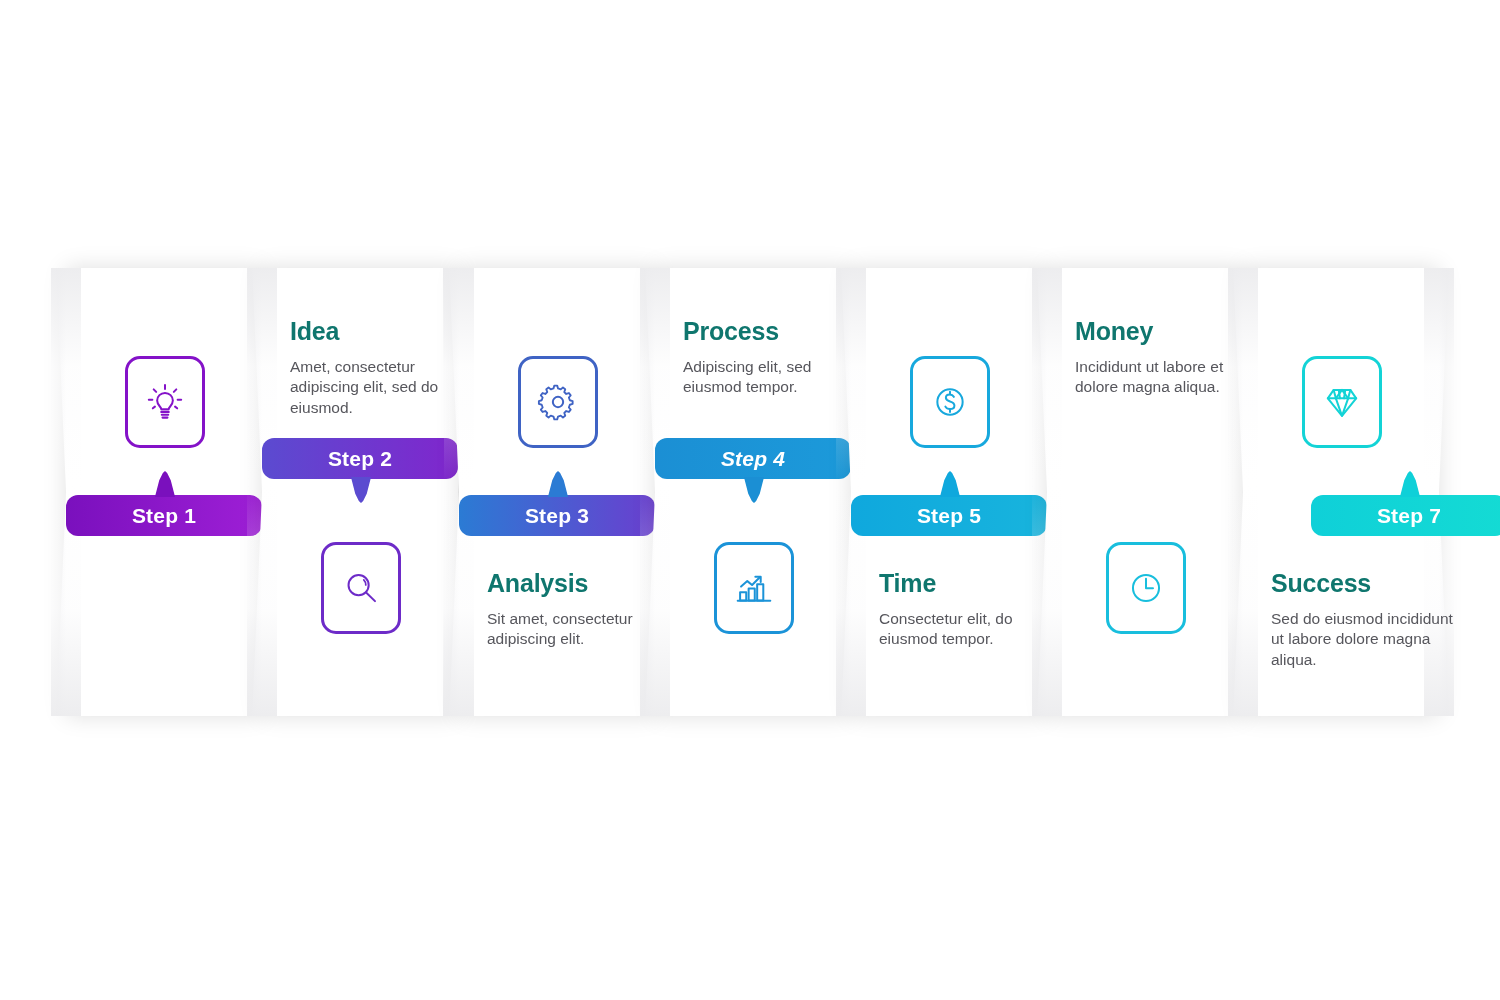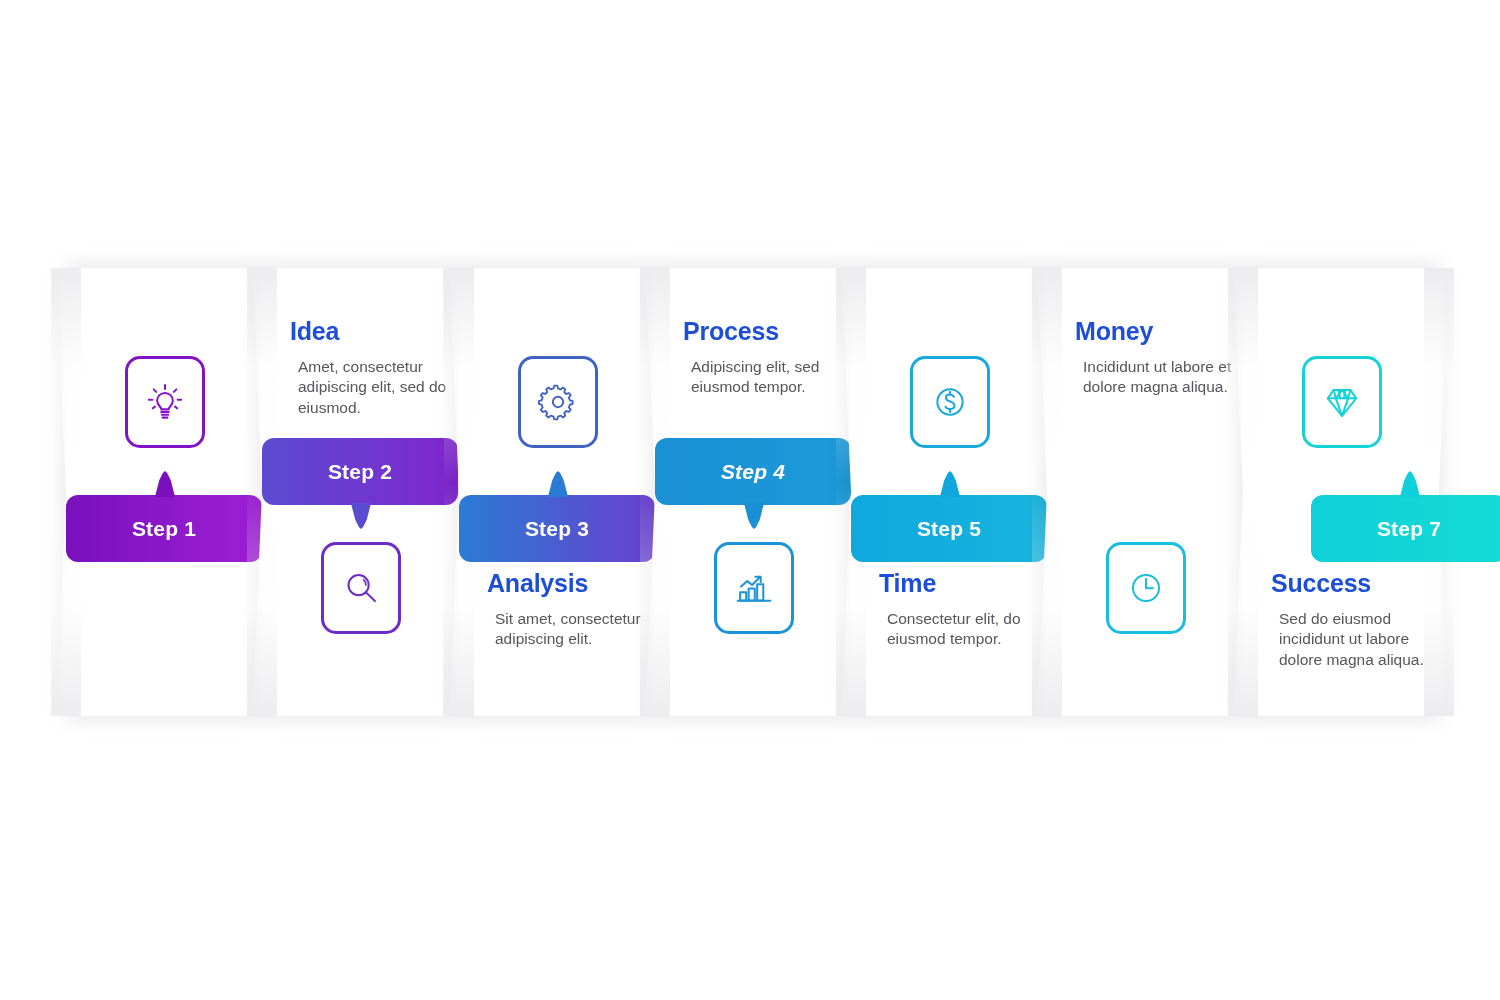--- a/index.html
+++ b/index.html
@@ -41,21 +41,21 @@
         rgba(250,250,251,.35) 22%,
         rgba(255,255,255,0) 48%,
         rgba(250,250,251,.35) 76%,
         rgba(236,236,238,.95) 100%);
     pointer-events:none;
   }
 
   
   .pill{
     position:absolute;
-    width:196px;height:67px;
+    width:196px;height:41px;
     border-radius:12px;
     display:flex;align-items:center;justify-content:center;
   }
   .pill .pill-label{
     color:#ffffff;font-size:21px;font-weight:bold;letter-spacing:.2px;
     position:relative;z-index:3;
   }
   
   .notch{
     position:absolute;
@@ -81,25 +81,25 @@
     box-sizing:border-box;
     display:flex;align-items:center;justify-content:center;
     background:#ffffff;
   }
   .iconbox svg{display:block;}
 
   
   .txt{position:absolute;width:186px;}
   .txt h3{
     margin:0 0 11px 0;
-    font-size:25px;font-weight:bold;color:#1d4ed8;
+    font-size:25px;font-weight:bold;color:#0f766e;
     letter-spacing:-0.2px;line-height:1.1;
   }
   .txt p{
-    margin:8px;
+    margin:0;
     font-size:15.5px;color:#56565c;line-height:1.33;
   }
 </style>
 </head>
 <body>
 
 <div id="stage">
     <div class="panel" style="left: 66px;"></div>
     <div class="panel-taper" style="left: 51px;"></div>
     <div class="panel-taper" style="left: 247px;"></div>

